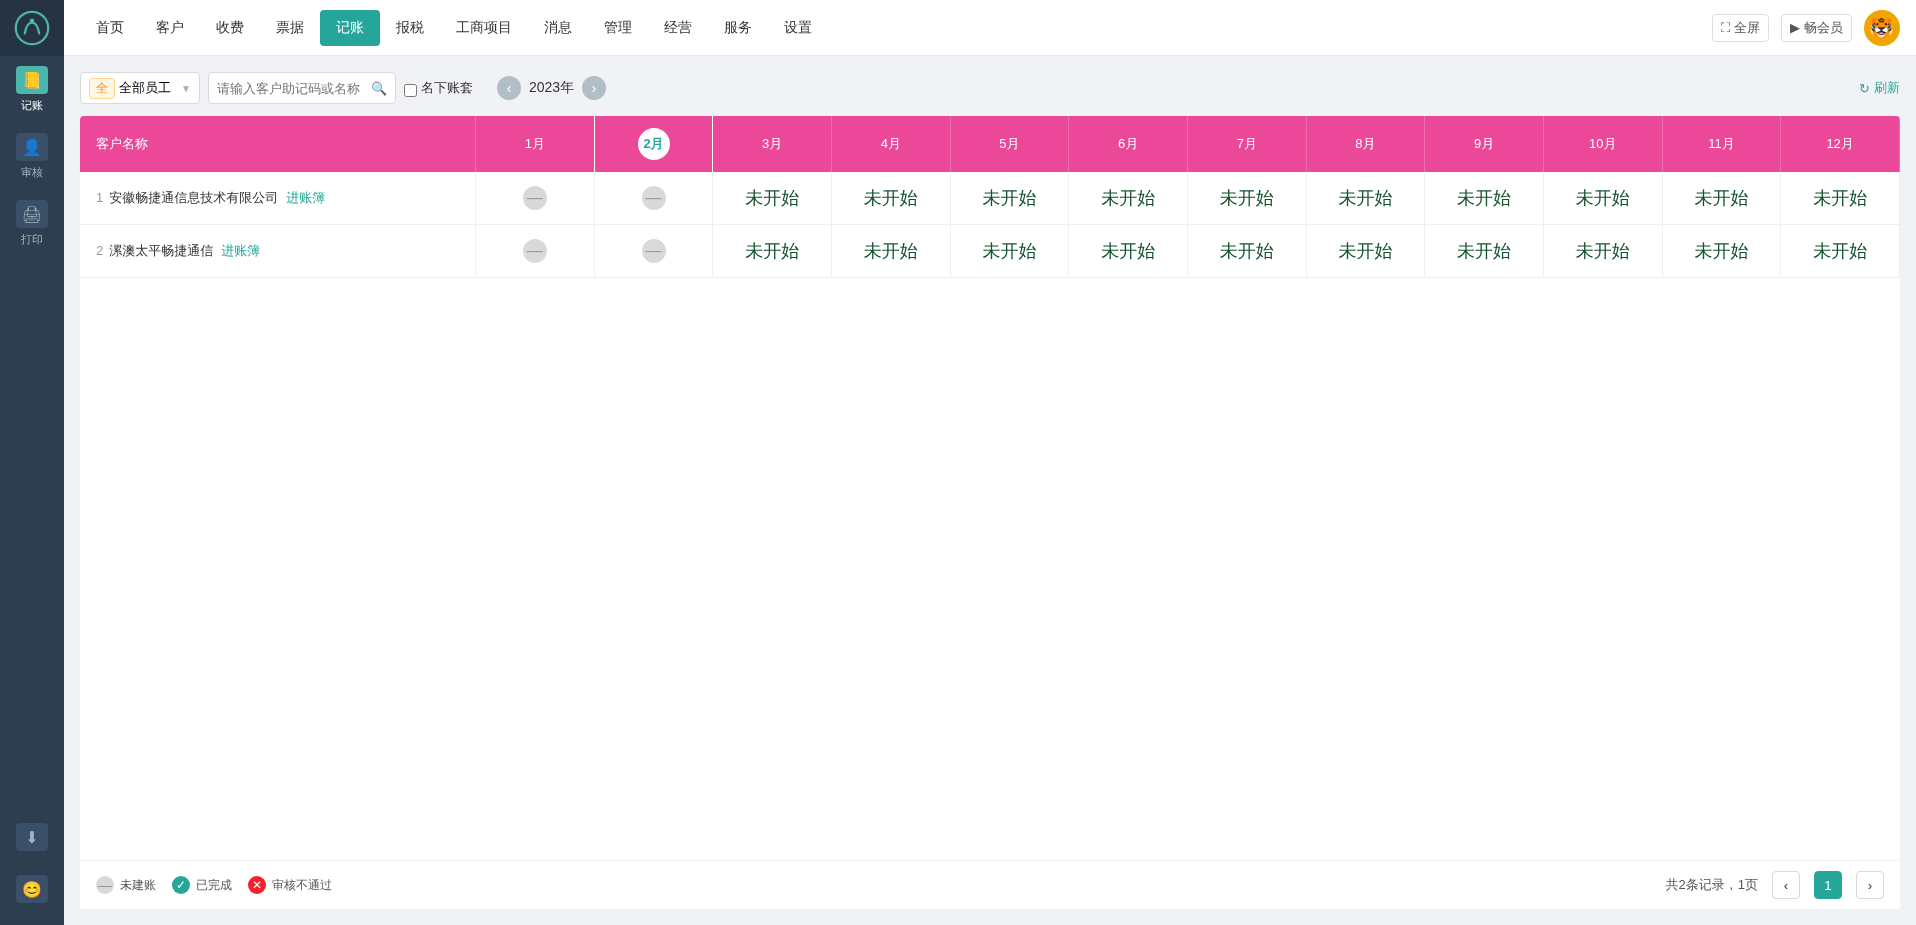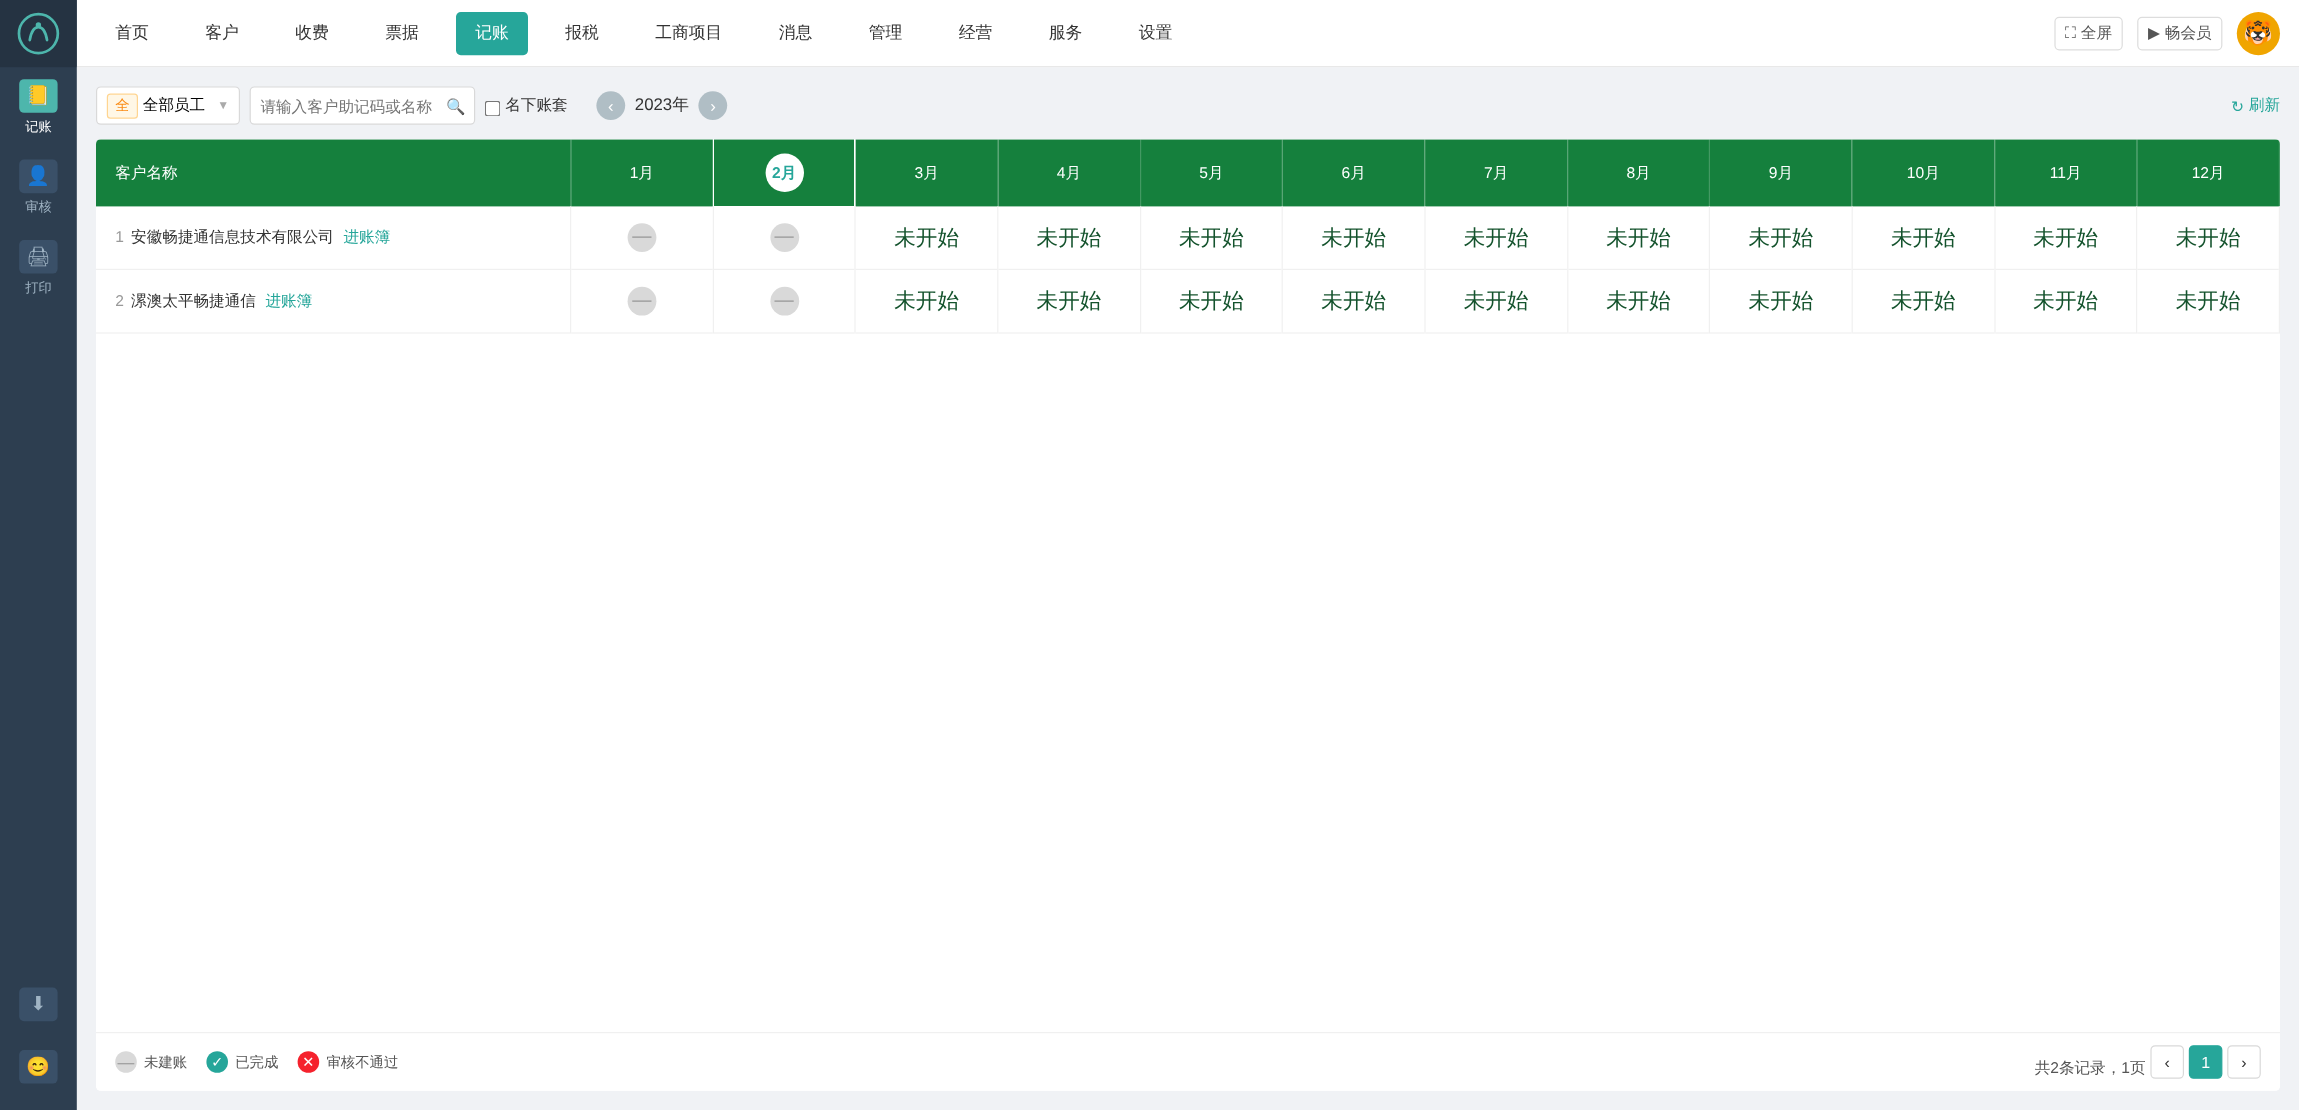--- a/index.html
+++ b/index.html
@@ -52,21 +52,21 @@
     
     .topnav {
       height: 56px;
       background: #fff;
       display: flex;
       align-items: center;
       padding: 0 16px;
       border-bottom: 1px solid #e8e8e8;
       flex-shrink: 0;
     }
-    .topnav-items { display: flex; align-items: center; gap: 15px; flex: 1; }
+    .topnav-items { display: flex; align-items: center; gap: 0; flex: 1; }
     .nav-item {
       padding: 0 16px;
       height: 56px;
       display: flex;
       align-items: center;
       color: #333;
       cursor: pointer;
       font-size: 14px;
       white-space: nowrap;
     }
@@ -132,21 +132,21 @@
       margin-left: auto;
       display: flex; align-items: center; gap: 4px;
       color: #26a69a; cursor: pointer; font-size: 13px;
       background: none; border: none;
     }
 
     
     .table-wrap { background: #fff; border-radius: 4px; overflow: hidden; flex: 1; display: flex; flex-direction: column; }
     .table-container { overflow-x: auto; overflow-y: auto; flex: 1; }
     table { width: 100%; border-collapse: collapse; table-layout: fixed; }
-    thead tr { background: #15803d; color: #fff; }
+    thead tr { background: #ec4899; color: #fff; }
     thead th { padding: 12px 8px; text-align: center; font-weight: 500; font-size: 13px; border-right: 1px solid rgba(255,255,255,0.2); }
     thead th:first-child { text-align: left; padding-left: 16px; width: 300px; }
     thead th.month-col { width: 90px; }
     thead th.current-month { position: relative; }
     .month-circle {
       display: inline-flex; align-items: center; justify-content: center;
       width: 32px; height: 32px; border-radius: 50%;
       background: #fff; color: #26a69a; font-weight: bold;
     }
     tbody tr { border-bottom: 1px solid #f0f0f0; padding-left: 39px; }
@@ -166,21 +166,21 @@
       padding: 10px 16px;
       border-top: 1px solid #f0f0f0;
       background: #fff;
       flex-shrink: 0;
     }
     .legend-item { display: flex; align-items: center; gap: 6px; font-size: 12px; color: #555; }
     .legend-dot { width: 18px; height: 18px; border-radius: 50%; display: flex; align-items: center; justify-content: center; }
     .legend-dot.gray { background: #d9d9d9; }
     .legend-dot.teal { background: #26a69a; }
     .legend-dot.red { background: #f5222d; }
-    .page-info { margin-left: auto; display: flex; align-items: flex-end; gap: 4px; font-size: 13px; color: #555; }
+    .page-info { margin-left: auto; display: flex; align-items: center; gap: 14px; font-size: 13px; color: #555; }
     .page-btn {
       width: 28px; height: 28px; border: 1px solid #d9d9d9;
       border-radius: 4px; display: flex; align-items: center; justify-content: center;
       cursor: pointer; background: #fff; color: #333;
     }
     .page-btn.active { background: #26a69a; color: #fff; border-color: #26a69a; }
   </style>
 </head>
 <body>
 

